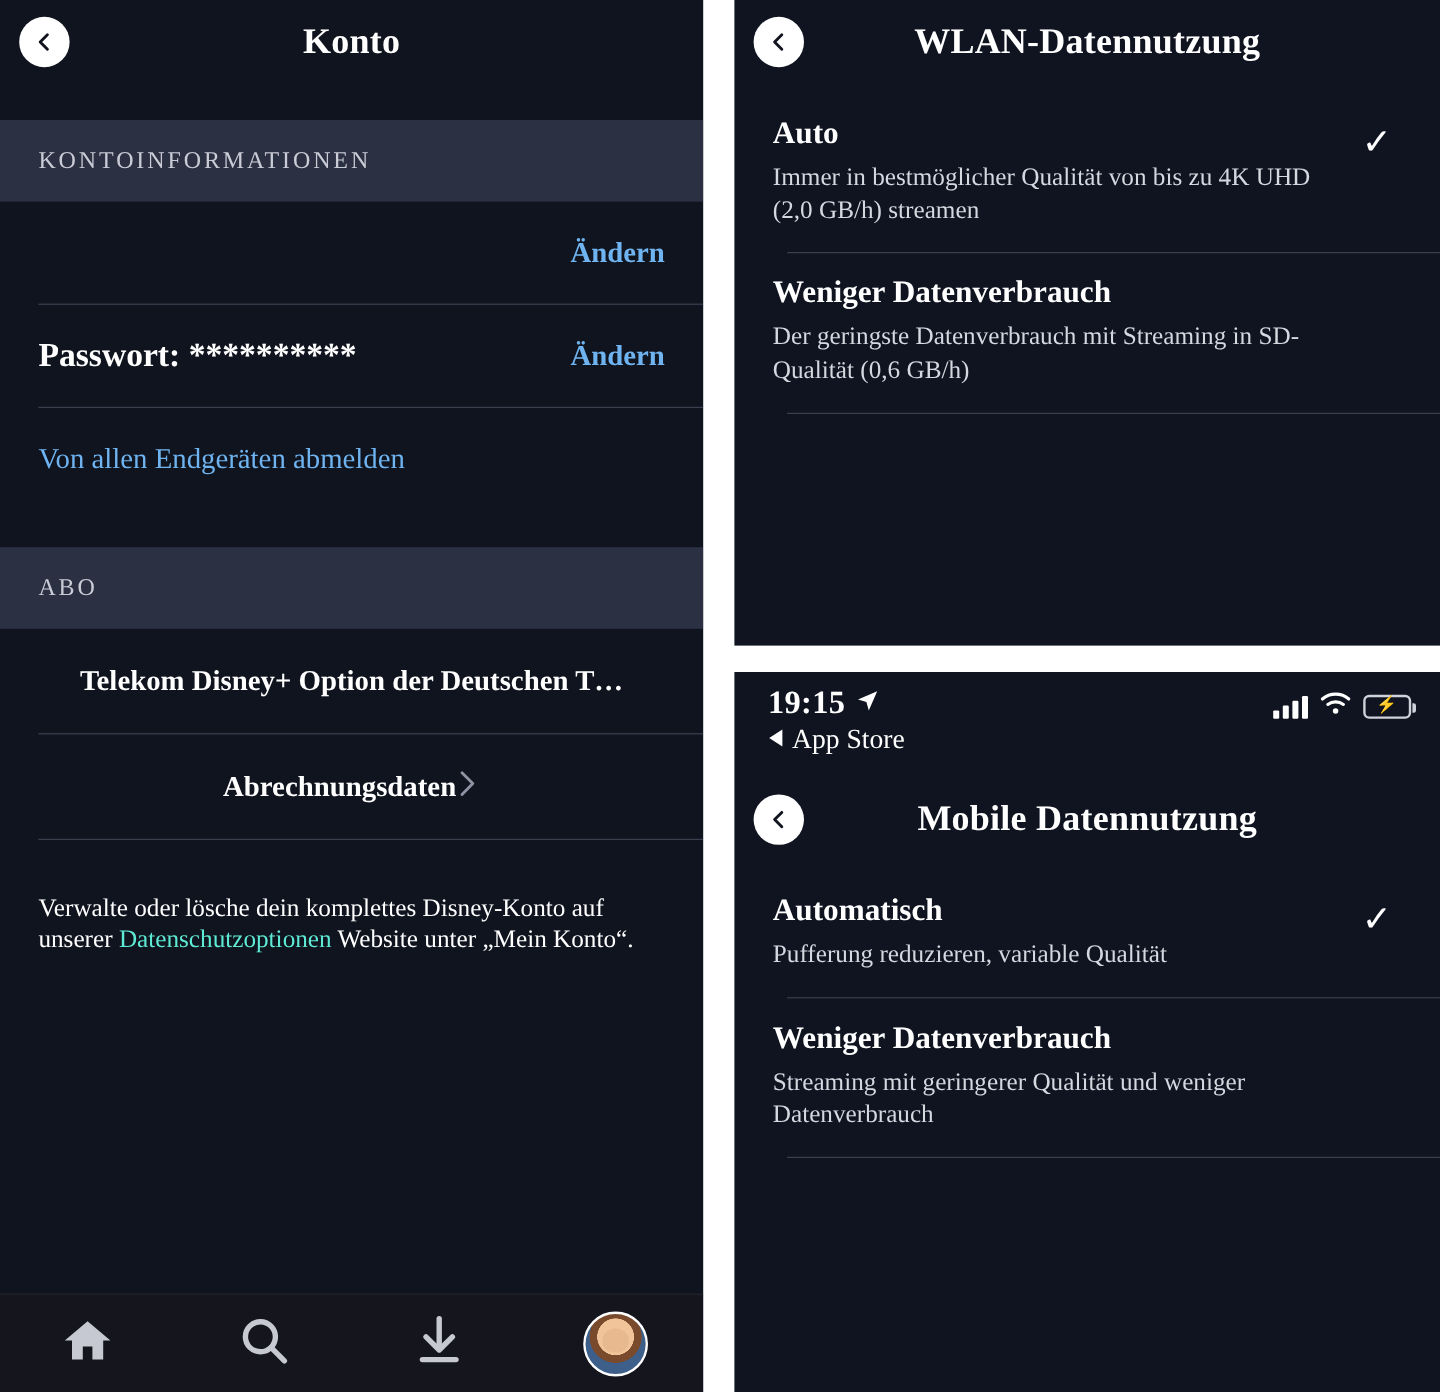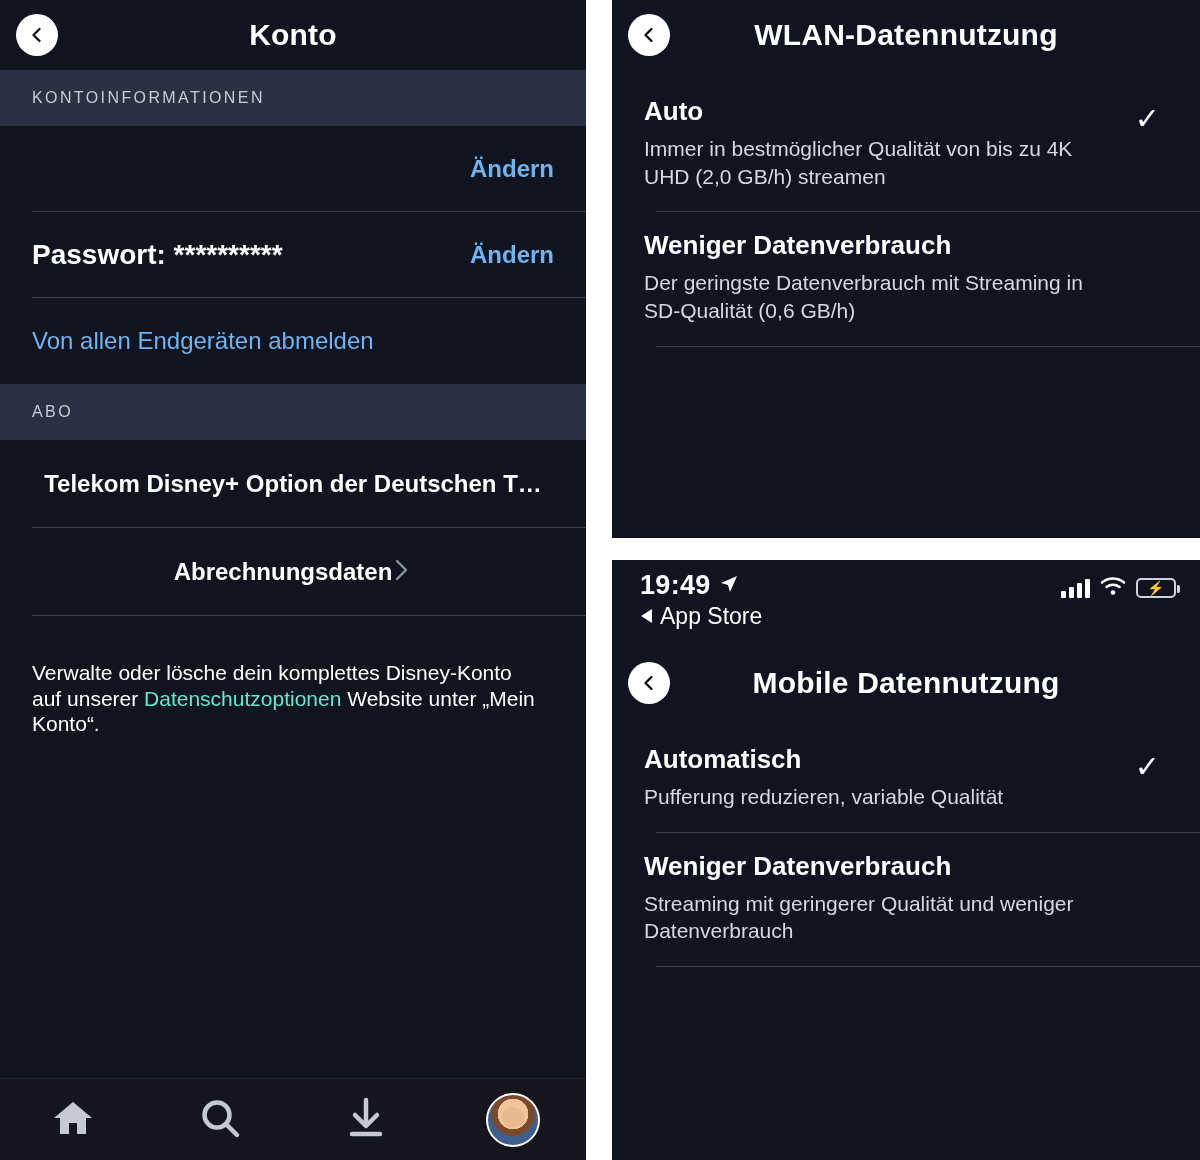--- a/index.html
+++ b/index.html
@@ -13,20 +13,21 @@
     position: relative;
     width: 1200px; height: 1160px;
     background: #ffffff;
   }
 
   
   .panel {
     position: absolute;
     background: #0d1117;
     overflow: hidden;
+    font-family: Liberation Serif, serif;
   }
   #panel-account { left: 0; top: 0; width: 586px; height: 1160px; background: #10141f; }
   #panel-wifi    { left: 612px; top: 0; width: 588px; height: 538px; background: #0f1420; }
   #panel-mobile  { left: 612px; top: 560px; width: 588px; height: 600px; background: #0f1420; }
 
   
   .navbar {
     position: relative;
     height: 70px;
     display: flex;
@@ -49,25 +50,25 @@
     background: #ffffff;
     display: flex; align-items: center; justify-content: center;
     cursor: pointer;
   }
   .back-btn svg { display: block; }
 
   
   .section-header {
     background: #2b3042;
     color: #c9ccd6;
-    font-size: 16px;
+    font-size: 20px;
     letter-spacing: 2.4px;
     padding: 20px 32px;
-    height: 56px;
-    display: flex; align-items: center;
+    height: 68px;
+    display: flex; align-items: center; margin-top: 30px;
   }
   .acct-row {
     display: flex;
     align-items: center;
     justify-content: space-between;
     padding: 0 32px;
     min-height: 86px;
     position: relative;
     border-radius: 22px;
   }
@@ -369,21 +370,21 @@
         <div class="check"></div>
         <span class="opt-divider"></span>
       </div>
     </div>
   </div>
 
   <div class="panel" id="panel-mobile">
 
     <div class="statusbar">
       <div class="sb-time">
-        <span>19:49</span>
+        <span>19:15</span>
         <span>
           <svg width="20" height="20" viewBox="0 0 20 20" aria-hidden="true">
             <path d="M18 2 L2 9 L9 11 L11 18 Z" fill="#ffffff"></path>
           </svg>
         </span>
       </div>
       <div class="sb-back">
         <span>
           <svg width="14" height="16" viewBox="0 0 14 16" aria-hidden="true">
             <polygon points="12,1 12,15 1,8" fill="#ffffff"></polygon>

